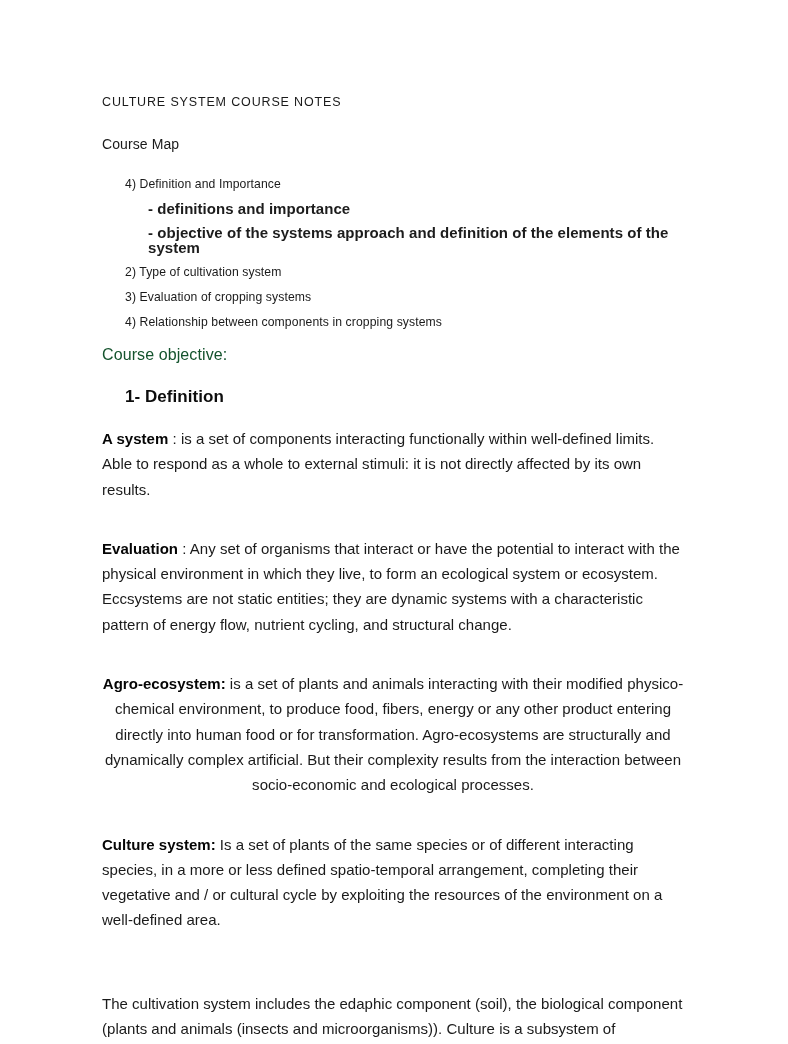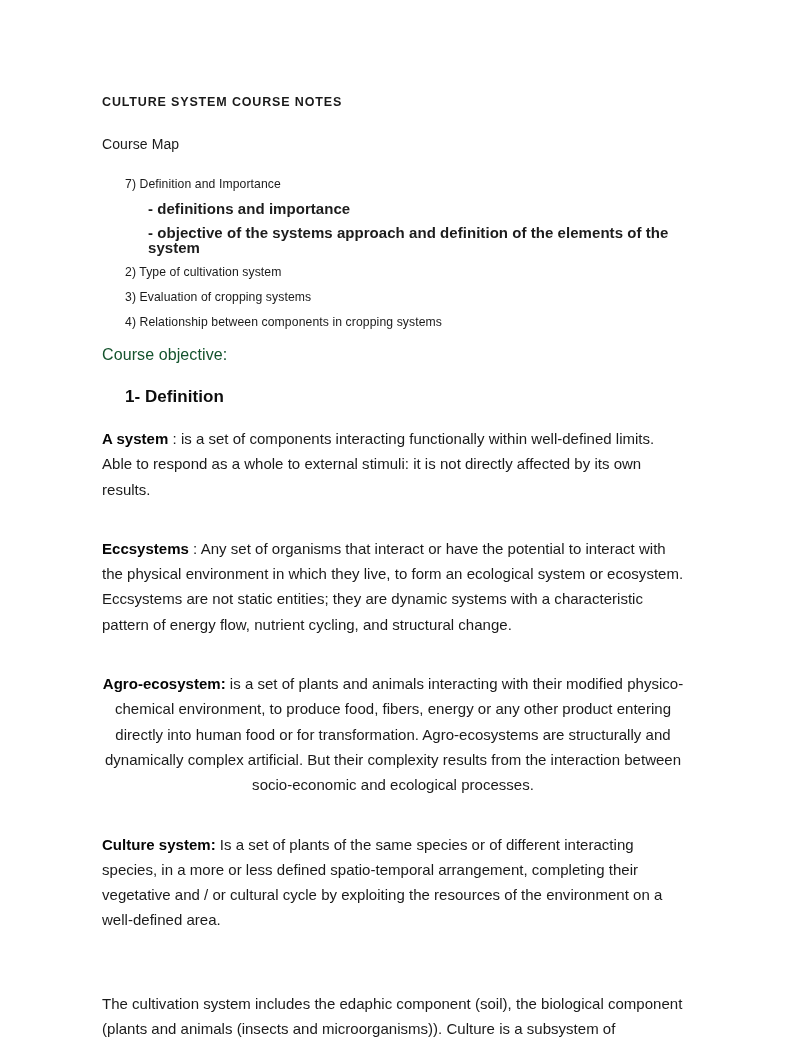--- a/index.html
+++ b/index.html
@@ -34,21 +34,21 @@
     width: 582px;
   }
 
   
   .doc-title {
     font-size: 12.5px;
     letter-spacing: 0.85px;
     color: #1a1a1a;
     line-height: 16px;
     margin: 0 0 26px 0;
-    font-weight: 700;
+    font-weight: 400;
   }
 
   
   .section-label {
     font-size: 14px;
     line-height: 16px;
     color: #1a1a1a;
     margin: 0 0 24px 0;
     letter-spacing: 0.1px;
   }
@@ -128,21 +128,21 @@
 <body>
 
 <div class="page">
   <div class="content">
 
     <h1 class="doc-title">CULTURE SYSTEM COURSE NOTES</h1>
 
     <div class="section-label">Course Map</div>
 
     <ul class="outline">
-      <li class="outline-item lvl1">7) Definition and Importance</li>
+      <li class="outline-item lvl1">4) Definition and Importance</li>
 
       <li>
         <ul class="sub-list">
           <li class="sub-item">- definitions and importance</li>
           <li class="sub-item">- objective of the systems approach and definition of the elements of the system</li>
         </ul>
       </li>
 
       <li class="outline-item lvl1">2) Type of cultivation system</li>
       <li class="outline-item lvl1">3) Evaluation of cropping systems</li>
@@ -151,21 +151,21 @@
 
     <div class="course-objective">Course objective:</div>
 
     <div class="def-heading">1- Definition</div>
 
     <p class="para para-sys">
       <span class="term">A system</span><span> : </span><span>is a set of components interacting functionally within well-defined limits. Able to respond as a whole to external stimuli: it is not directly affected by its own results.</span>
     </p>
 
     <p class="para para-eco">
-      <span class="term">Eccsystems</span><span> : </span><span>Any set of organisms that interact or have the potential to interact with the physical environment in which they live, to form an ecological system or ecosystem. Eccsystems are not static entities; they are dynamic systems with a characteristic pattern of energy flow, nutrient cycling, and structural change.</span>
+      <span class="term">Evaluation</span><span> : </span><span>Any set of organisms that interact or have the potential to interact with the physical environment in which they live, to form an ecological system or ecosystem. Eccsystems are not static entities; they are dynamic systems with a characteristic pattern of energy flow, nutrient cycling, and structural change.</span>
     </p>
 
     <p class="para para-agro">
       <span class="term">Agro-ecosystem:</span><span> </span><span>is a set of plants and animals interacting with their modified physico-chemical environment, to produce food, fibers, energy or any other product entering directly into human food or for transformation. Agro-ecosystems are structurally and dynamically complex artificial. But their complexity results from the interaction between socio-economic and ecological processes.</span>
     </p>
 
     <p class="para para-cult">
       <span class="term">Culture system:</span><span> </span><span>Is a set of plants of the same species or of different interacting species, in a more or less defined spatio-temporal arrangement, completing their vegetative and / or cultural cycle by exploiting the resources of the environment on a well-defined area.</span>
     </p>
 

